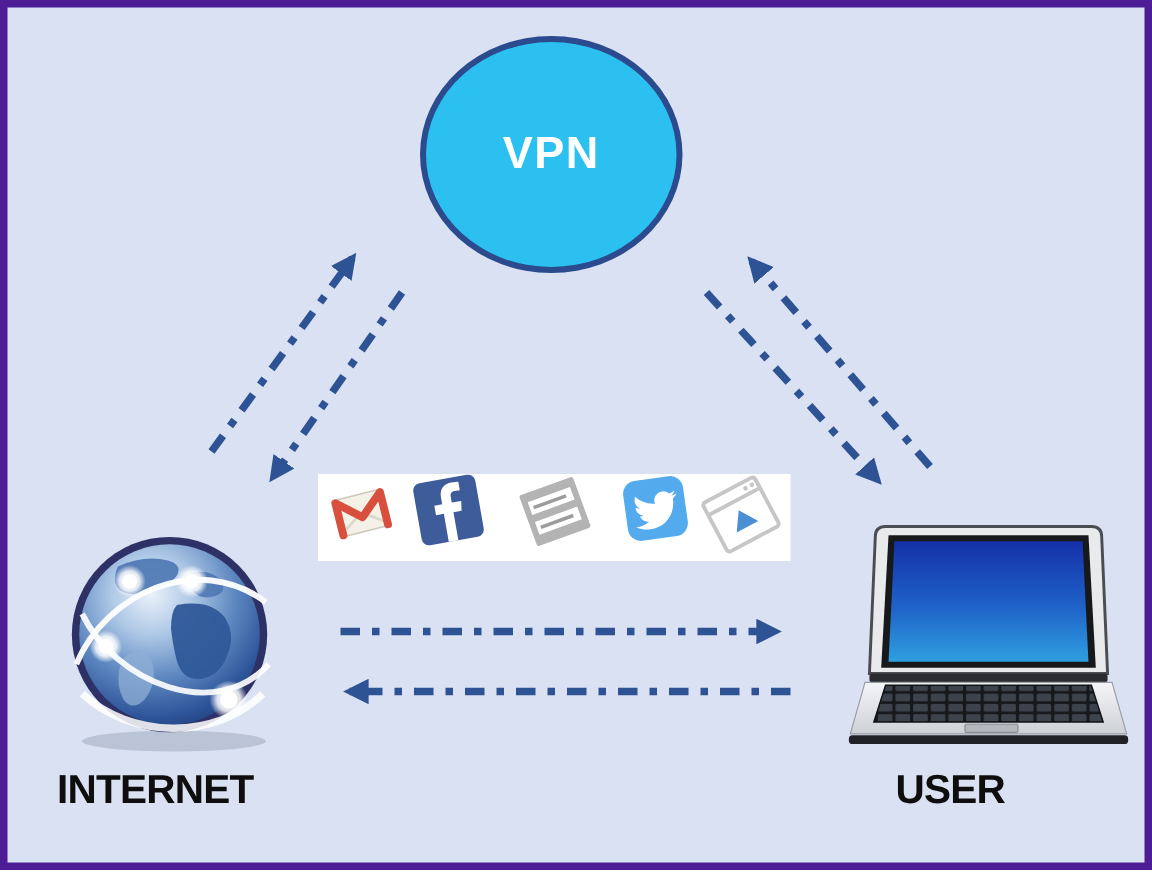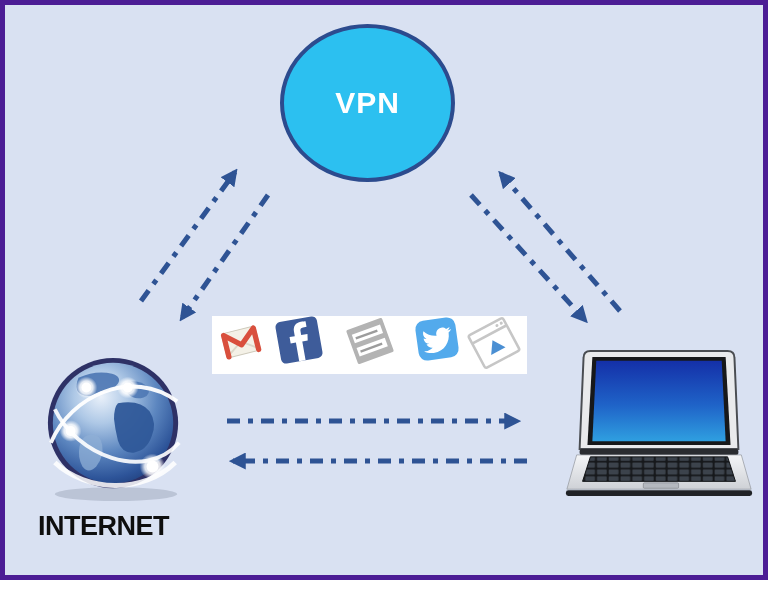--- a/index.html
+++ b/index.html
@@ -145,14 +145,15 @@
     <path d="M32,12 L168,12 L173,102 L27,102 z" fill="#17181a"></path>
     <path d="M36,16 L164,16 L168,98 L32,98 z" fill="url(#screenGrad)"></path>
     <rect x="19" y="106" width="162" height="6" rx="2" fill="#2a2c30"></rect>
     <path d="M16,112 L184,112 L194,147 L6,147 z" fill="url(#baseGrad)" stroke="#9a9ea4" stroke-width="0.8"></path>
     <path d="M30,114 L170,114 L178,139 L22,139 z" fill="url(#keysPat)" stroke="#101214" stroke-width="1"></path>
     <rect x="84" y="140.5" width="36" height="5.5" rx="1" fill="#b4b8be" stroke="#8a8e94" stroke-width="0.8"></rect>
     <rect x="5" y="148" width="190" height="6" rx="2.5" fill="#202226"></rect>
   </svg>
 
   <div class="abs node-label internet-label">INTERNET</div>
+  <div class="abs node-label user-label">USER</div>
 
 </div>
 
 </body></html>

